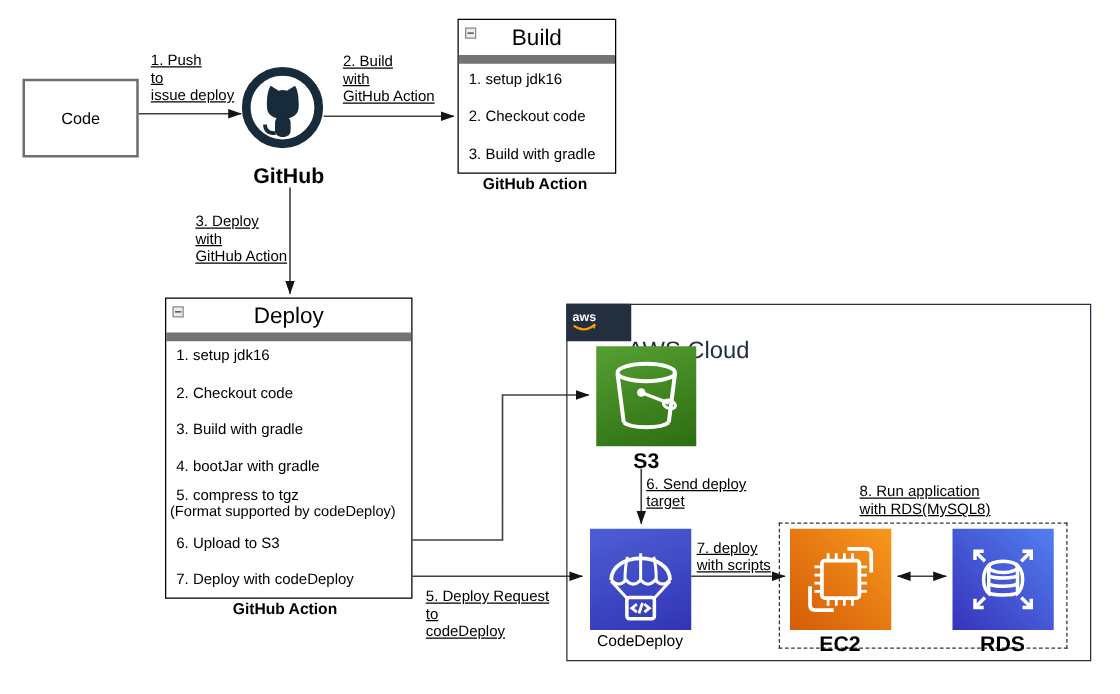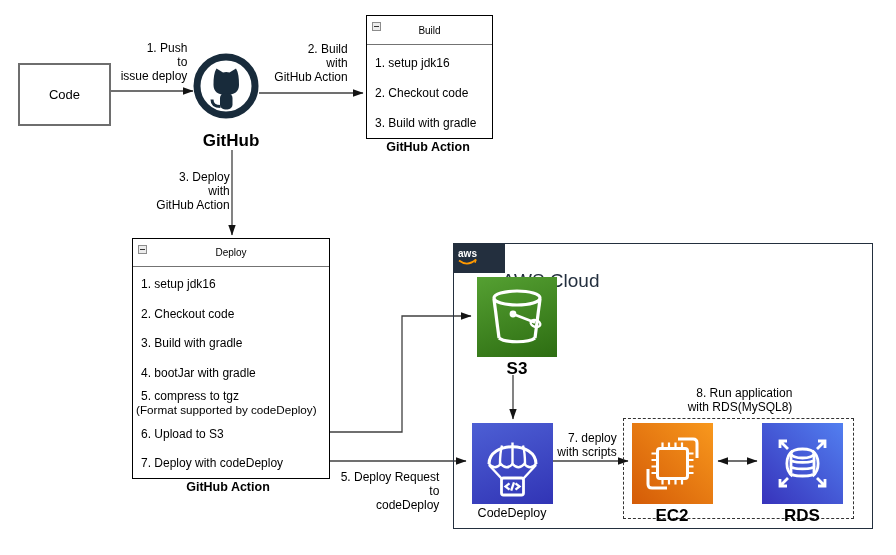--- a/index.html
+++ b/index.html
@@ -11,30 +11,30 @@
   
   svg.edges{position:absolute;left:0;top:0;pointer-events:none;}
   svg.edges path.edge{stroke:var(--edge,#404040);stroke-width:1.3;fill:none;}
   svg.edges marker path{fill:#141414;}
   
   .code-box{
     left:18px;top:63px;width:89px;height:59px;border:2px solid #6e6e6e;background:#fff;
     display:flex;align-items:center;justify-content:center;font-size:13px;
   }
   .action-box{background:#fff;border:1px solid #000;}
-  .action-box .hdr{position:absolute;left:0;top:0;right:0;border-bottom:1px solid #737373;
-    display:flex;align-items:center;justify-content:center;font-size:10px;}
+  .action-box .hdr{position:absolute;left:0;top:0;right:0;border-bottom:7px solid #737373;
+    display:flex;align-items:center;justify-content:center;font-size:18px;}
   .collapse-btn{position:absolute;left:5px;top:6px;width:9px;height:9px;background:#ececec;
     border:1px solid #8c8c8c;box-sizing:border-box;}
   .collapse-btn::before{content:"";position:absolute;left:1px;right:1px;top:3px;height:1.4px;background:#333;}
   .box-item{position:absolute;font-size:12px;white-space:nowrap;line-height:14px;}
   .caption{position:absolute;font-weight:bold;font-size:12.5px;transform:translateX(-50%);white-space:nowrap;}
   
-  .edge-label{position:absolute;transform:translateX(-50%);text-align:right;
-    font-size:12px;line-height:14px;white-space:nowrap;}
+  .edge-label{position:absolute;transform:translateX(-50%);text-align:left;
+    font-size:12px;line-height:14px;white-space:nowrap;text-decoration:underline;}
   .edge-label span{display:block;}
   
   .aws-cloud{left:453px;top:243px;width:418px;height:284px;border:1px solid var(--aws-dark,#232f3e);}
   .aws-logo{left:453px;top:243px;width:52px;height:30px;background:var(--aws-dark,#232f3e);}
   .aws-cloud-label{left:489px;top:270px;font-size:19px;color:var(--aws-dark,#232f3e);white-space:nowrap;margin-left:13px;}
   .group-dashed{left:623px;top:418px;width:231px;height:101px;border:1.2px dashed #333;box-sizing:border-box;}
   
   .svc{position:absolute;}
   .svc svg{display:block;}
   .s3-bg{left:477px;top:277px;width:80px;height:80px;background:linear-gradient(160deg,var(--s3-light,#55a032),var(--s3-dark,#2d6d12));}
@@ -88,20 +88,24 @@
   <div class="edge-label" style="left:193px;top:170px;">
     <span>3. Deploy</span>
       <span>with</span>
       <span>GitHub Action</span>
   </div>
   <div class="edge-label" style="left:390px;top:470px;">
     <span>5. Deploy Request</span>
       <span>to</span>
       <span>codeDeploy</span>
   </div>
+  <div class="edge-label" style="left:557px;top:380px;">
+    <span>6. Send deploy</span>
+      <span>target</span>
+  </div>
   <div class="edge-label" style="left:587px;top:431px;">
     <span>7. deploy</span>
       <span>with scripts</span>
   </div>
   <div class="edge-label" style="left:740px;top:386px;">
     <span>8. Run application</span>
       <span>with RDS(MySQL8)</span>
   </div>
 
   <div class="abs gh-wrap">

